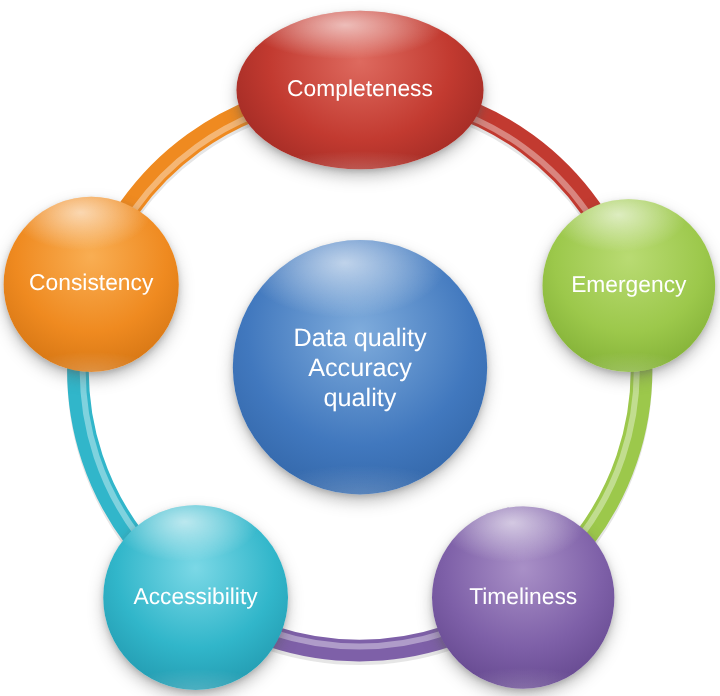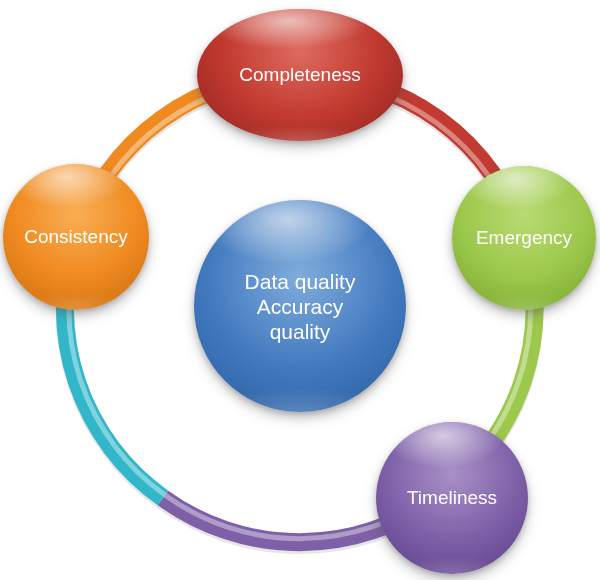--- a/index.html
+++ b/index.html
@@ -36,21 +36,21 @@
   }
   .node-green{
     left:452px;top:166px;width:144px;height:144px;
     background:radial-gradient(circle at 50% 34%, #B9DB73 0%, #9CC84B 52%, #74A32B 100%);
   }
   .node-teal{
     left:86px;top:421px;width:154px;height:154px;
     background:radial-gradient(circle at 50% 34%, #7BD8E6 0%, #31B6CA 52%, #1B8BA1 100%);
   }
   .node-purple{
-    left:376px;top:422px;width:152px;height:152px;
+    left:360px;top:422px;width:152px;height:152px;
     background:radial-gradient(circle at 50% 34%, #A990C7 0%, #7E60A8 52%, #583C82 100%);
   }
   .node-blue{
     left:194px;top:200px;width:212px;height:212px;
     background:radial-gradient(circle at 50% 36%, #7FACDC 0%, #4178BE 55%, #2A5C9C 100%);
   }
   .center-text{position:relative;z-index:2;font-size:21px;line-height:25px;}
 </style>
 </head>
 <body>
@@ -89,20 +89,23 @@
   </div>
 
   <div class="node node-green">
     <div class="node-label">Emergency</div>
   </div>
 
   <div class="node node-purple">
     <div class="node-label">Timeliness</div>
   </div>
 
+  <div class="node node-teal">
+    <div class="node-label">Accessibility</div>
+  </div>
 
   <div class="node node-orange">
     <div class="node-label">Consistency</div>
   </div>
 
   <div class="node node-blue">
     <div class="center-text">
       <div>Data quality</div>
       <div>Accuracy</div>
       <div>quality</div>

